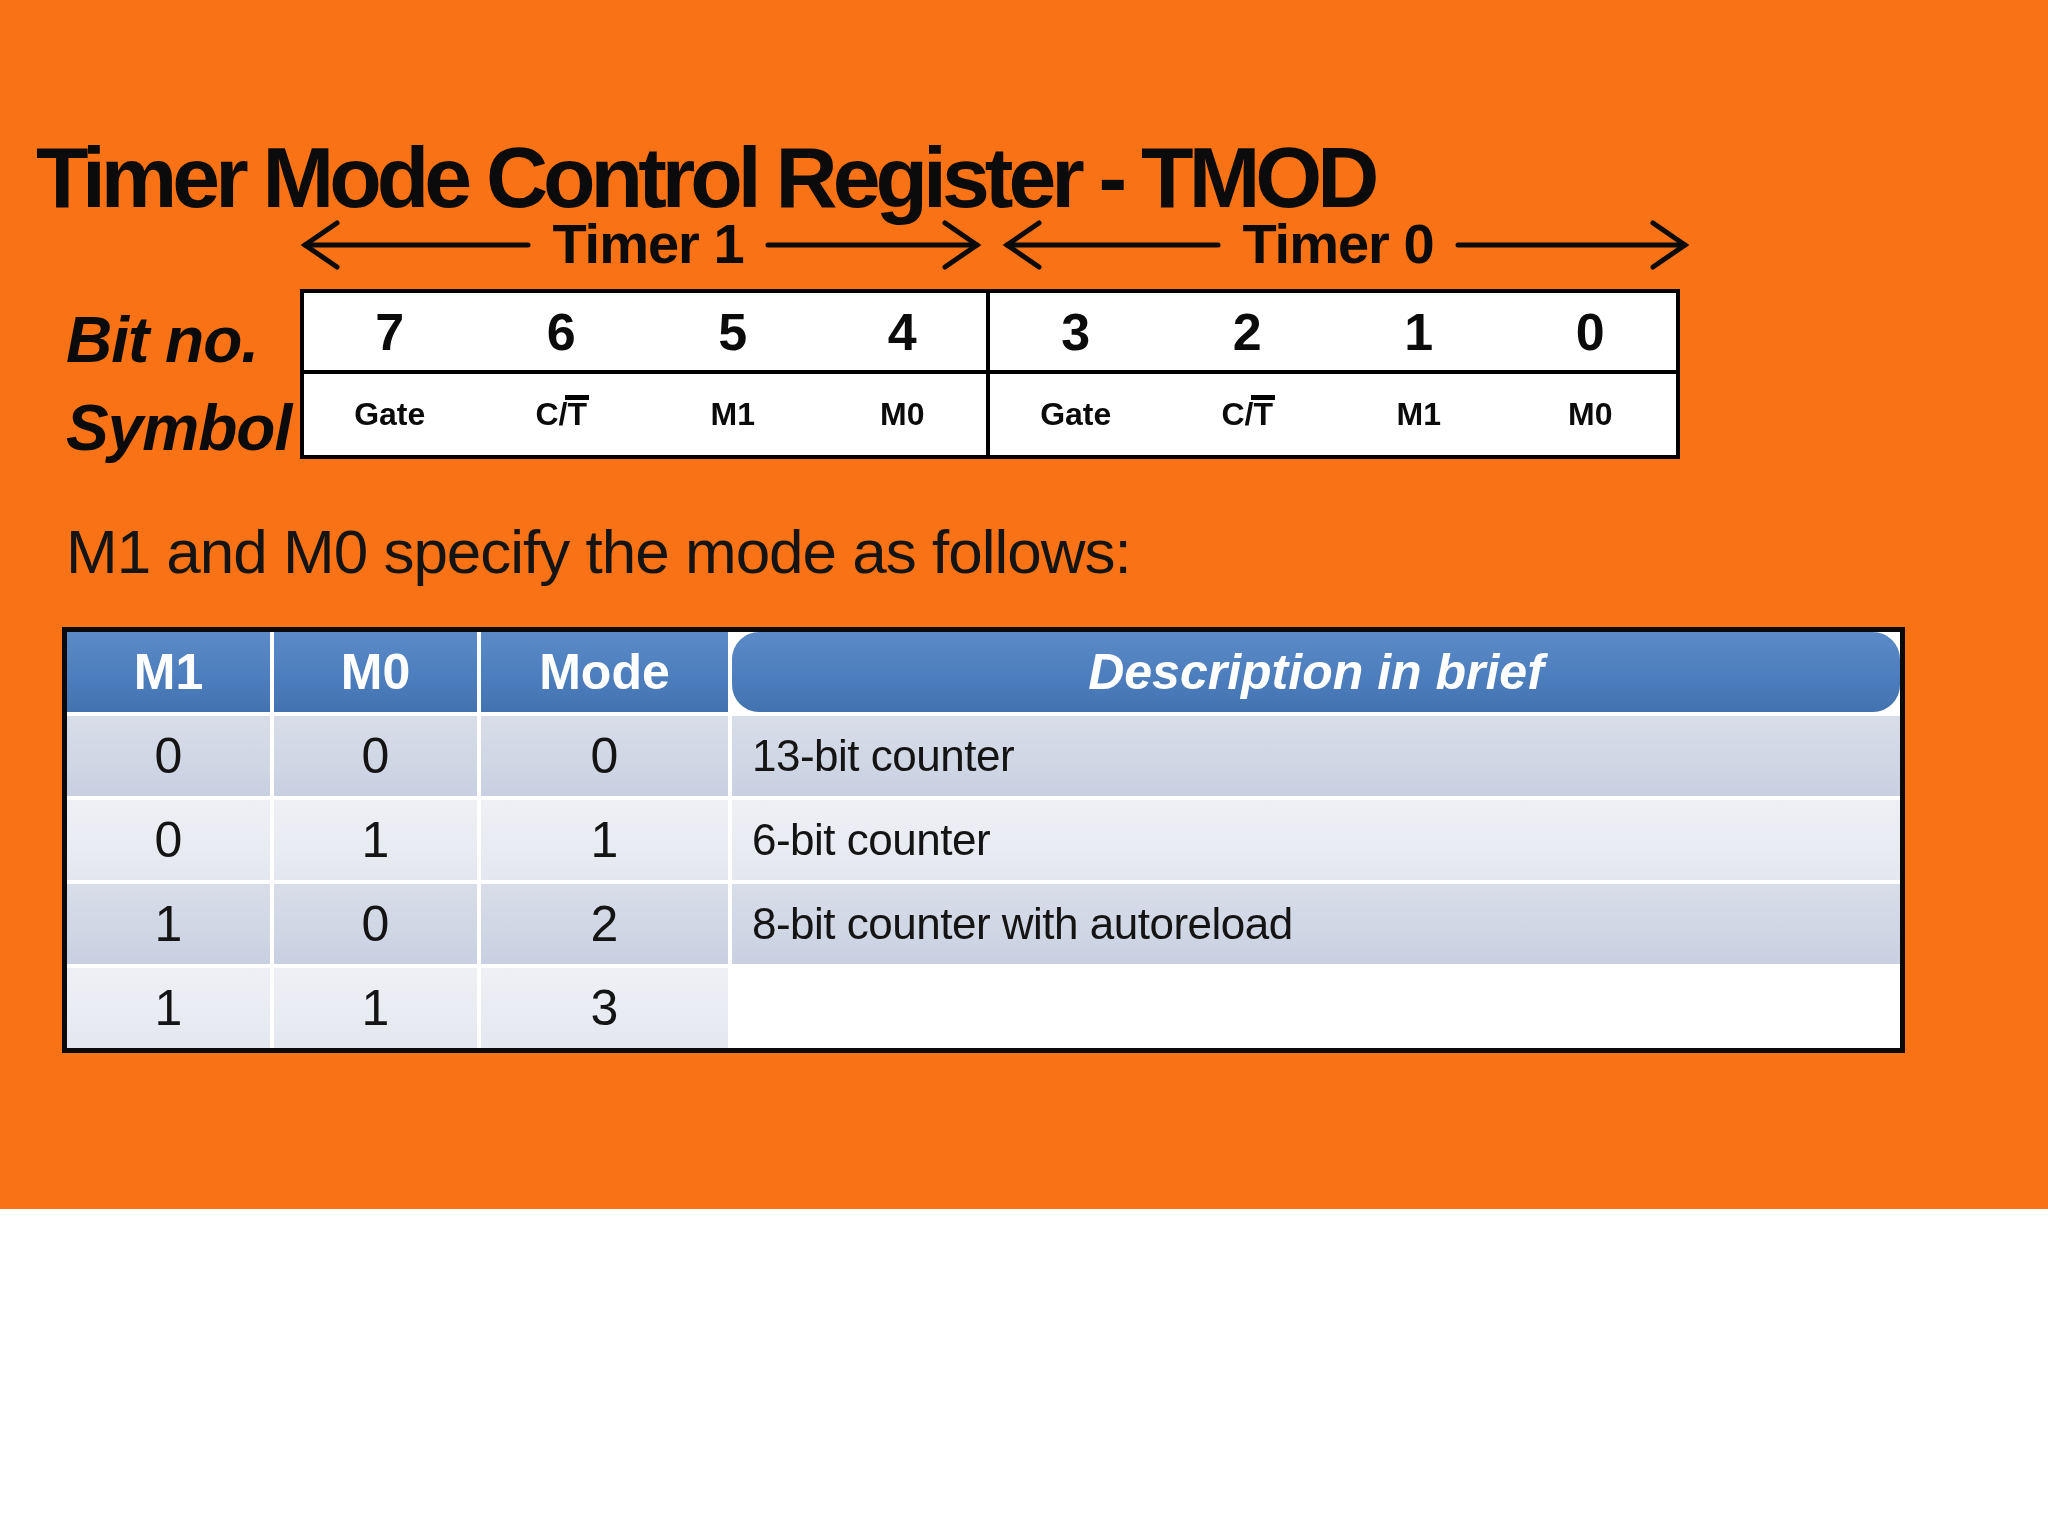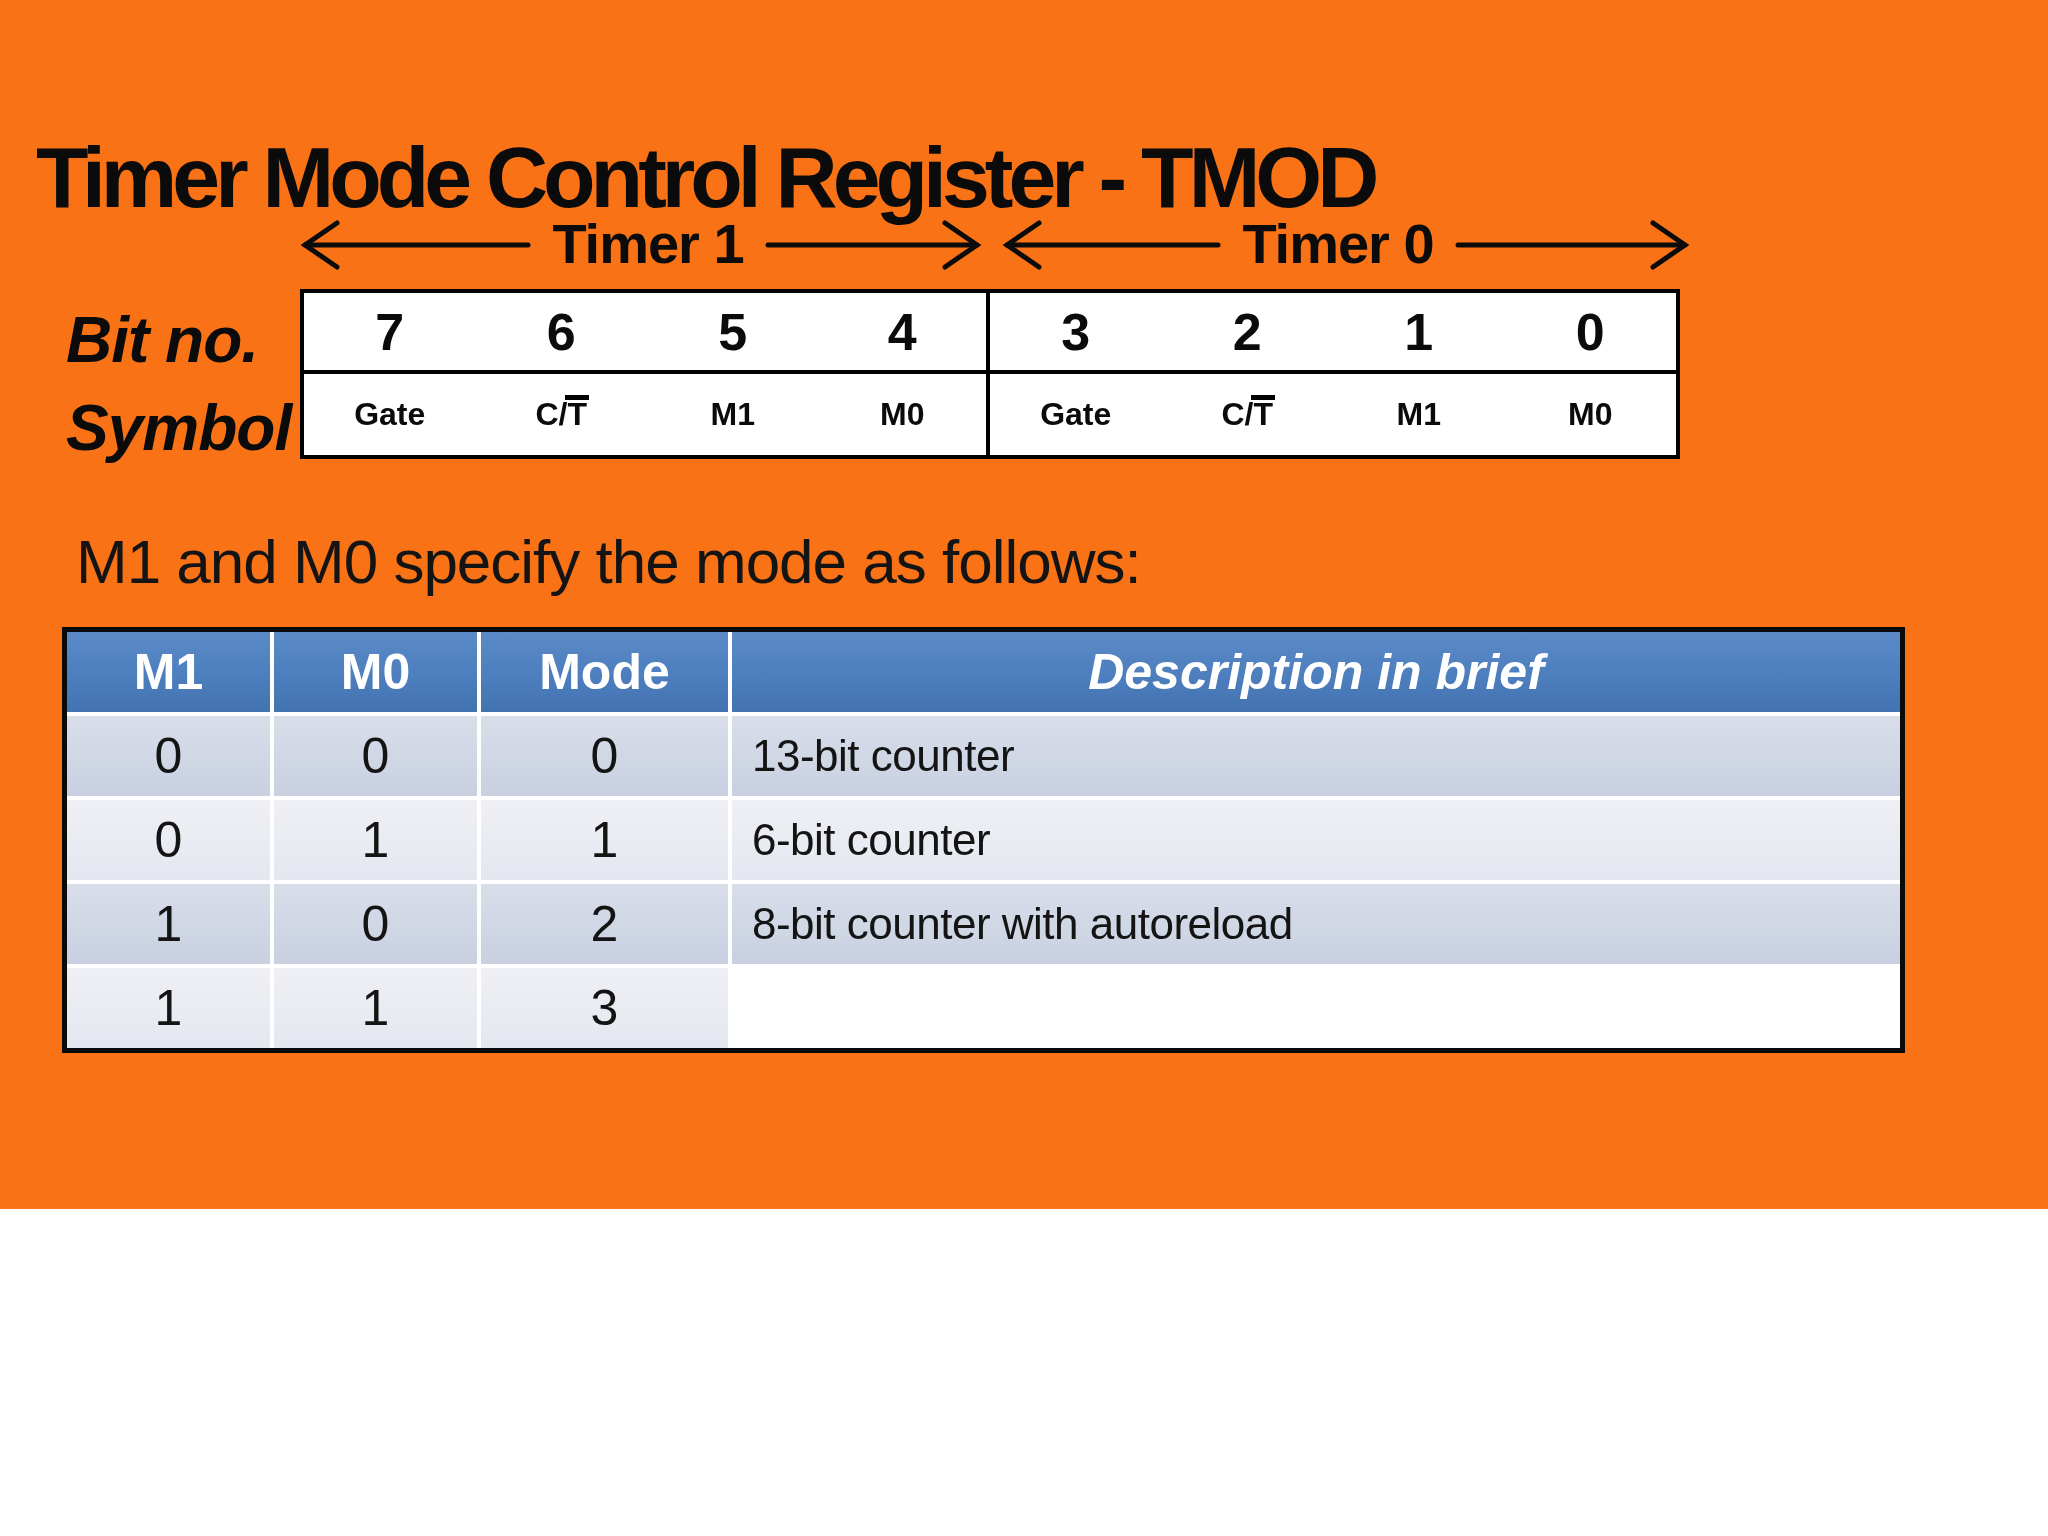--- a/index.html
+++ b/index.html
@@ -48,21 +48,21 @@
   }
   .bit-cell.num{font-size:52px;border-bottom:4px solid var(--c-border);}
   .bit-cell.sym{font-size:32px;}
   .bit-cell.mid{border-right:4px solid var(--c-border);}
   .overbar{position:relative;display:inline-block;}
   .overbar::before{
     content:'';position:absolute;top:-1px;left:-2px;right:-2px;height:5px;
     background:var(--c-border);
   }
   .intro-text{
-    position:absolute;left:66px;top:516px;margin:10px;
+    position:absolute;left:66px;top:516px;margin:0;
     font-size:62px;font-weight:400;letter-spacing:-1px;
     color:#141414;white-space:nowrap;
   }
   .mode-table{
     position:absolute;left:62px;top:627px;width:1843px;height:426px;
     border:5px solid #0a0a0a;box-sizing:border-box;
     background:#ffffff;
   }
   .mt-grid{
     width:100%;height:100%;
@@ -73,21 +73,21 @@
     background:#ffffff;
   }
   .mcell{
     display:flex;align-items:center;justify-content:center;
     font-size:50px;color:#141414;box-sizing:border-box;
   }
   .mcell.mh{
     background:linear-gradient(180deg,#5b8ac7 0%,var(--c-header) 55%,#4372b0 100%);
     color:#ffffff;font-weight:700;
   }
-  .mcell.mh.desc-h{font-style:italic;}
+  .mcell.mh.desc-h{font-style:italic;border-radius:27px;}
   .mcell.band-a{background:linear-gradient(180deg,#d8dde9 0%,var(--c-band_dark) 60%,#c8d0e1 100%);}
   .mcell.band-b{background:linear-gradient(180deg,#eef0f5 0%,var(--c-band_light) 60%,#e4e7f0 100%);}
   .mcell.desc{
     justify-content:flex-start;padding-left:20px;
     font-size:44px;letter-spacing:-0.5px;white-space:nowrap;text-align:right;
   }
 </style>
 </head>
 <body>
 

